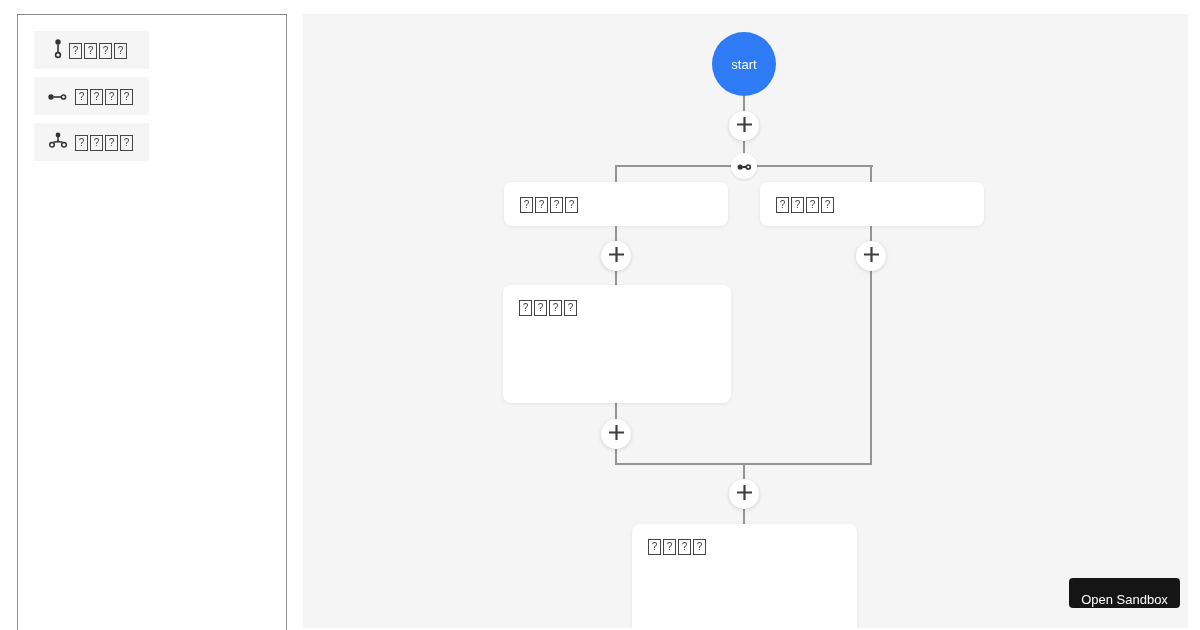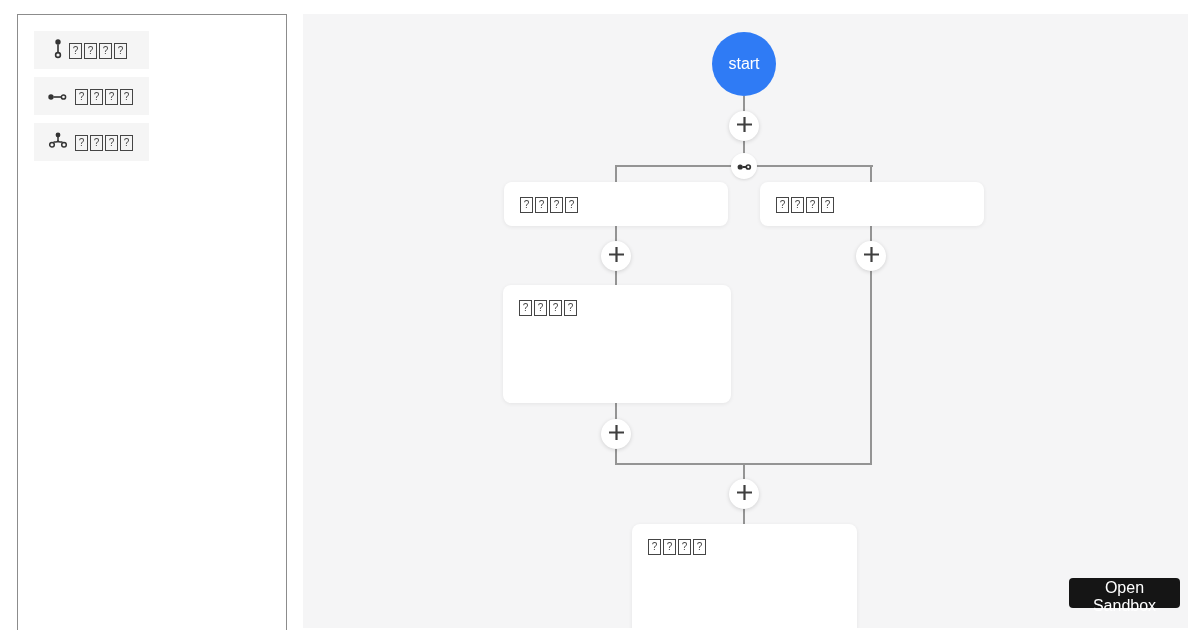--- a/index.html
+++ b/index.html
@@ -25,21 +25,21 @@
   }
   .edge{position:absolute;background:#949494;}
   .node-box{
     position:absolute;background:#fff;border-radius:8px;
     box-shadow:0 1px 4px rgba(0,0,0,0.07);
     box-sizing:border-box;padding:14px 16px;font-size:14px;color:#333;cursor:pointer;
   }
   .start-node{
     position:absolute;left:409px;top:18px;width:64px;height:64px;border-radius:50%;
     background:#2f7bf5;color:#fff;display:flex;align-items:center;justify-content:center;
-    font-size:16px;cursor:pointer;
+    font-size:13px;cursor:pointer;
   }
   .plus-btn{
     position:absolute;width:30px;height:30px;border-radius:50%;background:#fff;border:none;
     box-shadow:0 1px 4px rgba(0,0,0,0.15);cursor:pointer;
     display:flex;align-items:center;justify-content:center;padding:0;
   }
   .branch-connector{
     position:absolute;left:428px;top:139px;width:26px;height:26px;border-radius:50%;
     background:#fff;box-shadow:0 1px 3px rgba(0,0,0,0.12);cursor:pointer;
     display:flex;align-items:center;justify-content:center;
@@ -48,21 +48,21 @@
   .tofu{
     display:inline-block;box-sizing:border-box;width:13px;height:16px;
     border:1px solid #454545;color:#454545;background:transparent;
     font-size:10px;line-height:13px;text-align:center;margin-right:2px;
     vertical-align:middle;
   }
   
   .open-sandbox{
     position:absolute;left:1069px;top:578px;width:111px;height:30px;
     background:#151515;color:#fff;border:none;border-radius:4px;cursor:pointer;
-    font-size:16px;font-family:inherit;display:flex;align-items:flex-start;justify-content:center;
+    font-size:13px;font-family:inherit;display:flex;align-items:flex-end;justify-content:center;
   }
 </style>
 </head>
 <body>
 
 <div class="sidebar">
 
   <button class="side-btn">
     <span>
       <svg width="8" height="20" viewBox="0 0 8 20">

